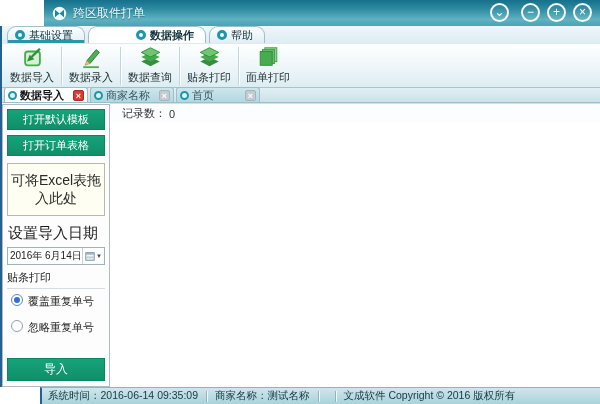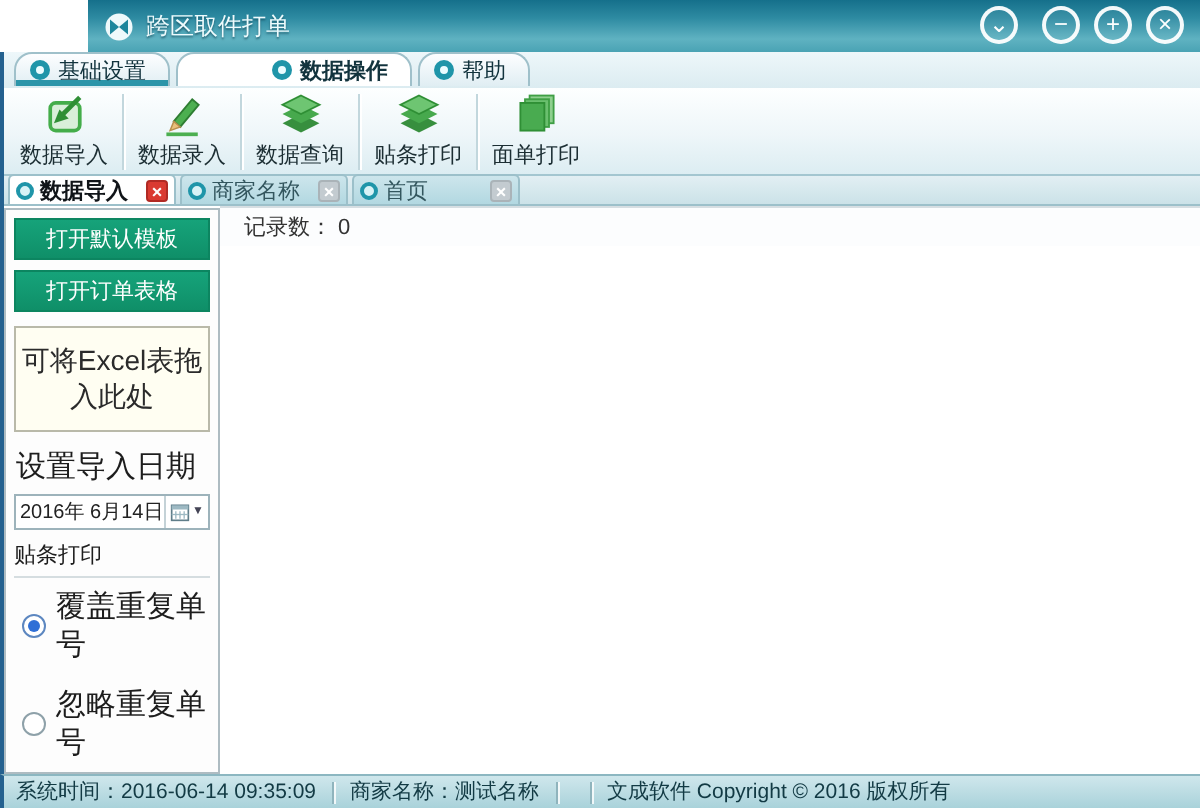--- a/index.html
+++ b/index.html
@@ -68,38 +68,38 @@
   .date-label { font-size:15px; color:#1d1d1d; margin:2px 0 4px 1px; }
   .datepicker { height:18px; flex:none; border:1px solid #9db3bb; background:#fff;
     display:flex; align-items:center; font-size:10px; color:#222; padding-left:2px; }
   .dp-value { flex:1; white-space:nowrap; overflow:hidden; }
   .dp-btn { display:flex; align-items:center; gap:1px; padding:0 2px; border-left:1px solid #c4d2d7;
     height:100%; }
   .dp-arrow { font-size:6px; color:#445; }
   .groupbox { margin-top:5px; }
   .group-label { font-size:11px; color:#1d1d1d; padding-bottom:3px; margin-bottom:4px;
     border-bottom:1px solid #d5dde0; }
-  .radio-row { display:flex; align-items:center; gap:5px; font-size:15px; color:#1d1d1d;
+  .radio-row { display:flex; gap:5px; font-size:11px; color:#1d1d1d;
     margin:5px 0 11px 4px; }
   .radio { width:12px; height:12px; border:1px solid #8ea1a9; border-radius:50%; background:#fff;
     flex:none; position:relative; }
   .radio.checked { border-color:#5d87c0; }
   .radio.checked::after { content:""; position:absolute; left:2px; top:2px; width:6px; height:6px;
     border-radius:50%; background:#2f6fd6; }
   .import-btn { height:23px; flex:none; margin-top:12px; border:1px solid #0c8560;
     background:linear-gradient(180deg,#16a37a,#0f8f68); color:#fff; font-size:12px;
     font-family:inherit; width:100%; }
   .main { flex:1; background:#fff; display:flex; flex-direction:column; justify-content:flex-start; min-width:0; }
   .record-bar { height:20px; flex:none; border-top:1px solid #d6dee2; background:#fcfdfe;
     display:flex; align-items:center; padding-left:12px; font-size:11px; color:#333; gap:3px; }
 
   
   .statusbar { height:17px; flex:none; border-top:1px solid #8cb7c1; border-left:2px solid #24618f;
     background:linear-gradient(180deg,#cfe7ec,#a9d2da); display:flex; align-items:center;
-    font-size:10.5px; color:#123a44; padding-left:6px; white-space:nowrap; overflow:hidden; }
+    font-size:10.5px; color:#123a44; padding-left:6px; white-space:nowrap; overflow:hidden;margin-left:40px; }
   .sb-sep { width:1px; height:11px; background:#8fb4bd; box-shadow:1px 0 0 rgba(255,255,255,.8);
     margin:0 8px; flex:none; }
 </style>
 </head>
 <body>
 
 <div class="window">
 
   <div class="titlebar">
     <svg class="app-icon" viewBox="0 0 20 20">

